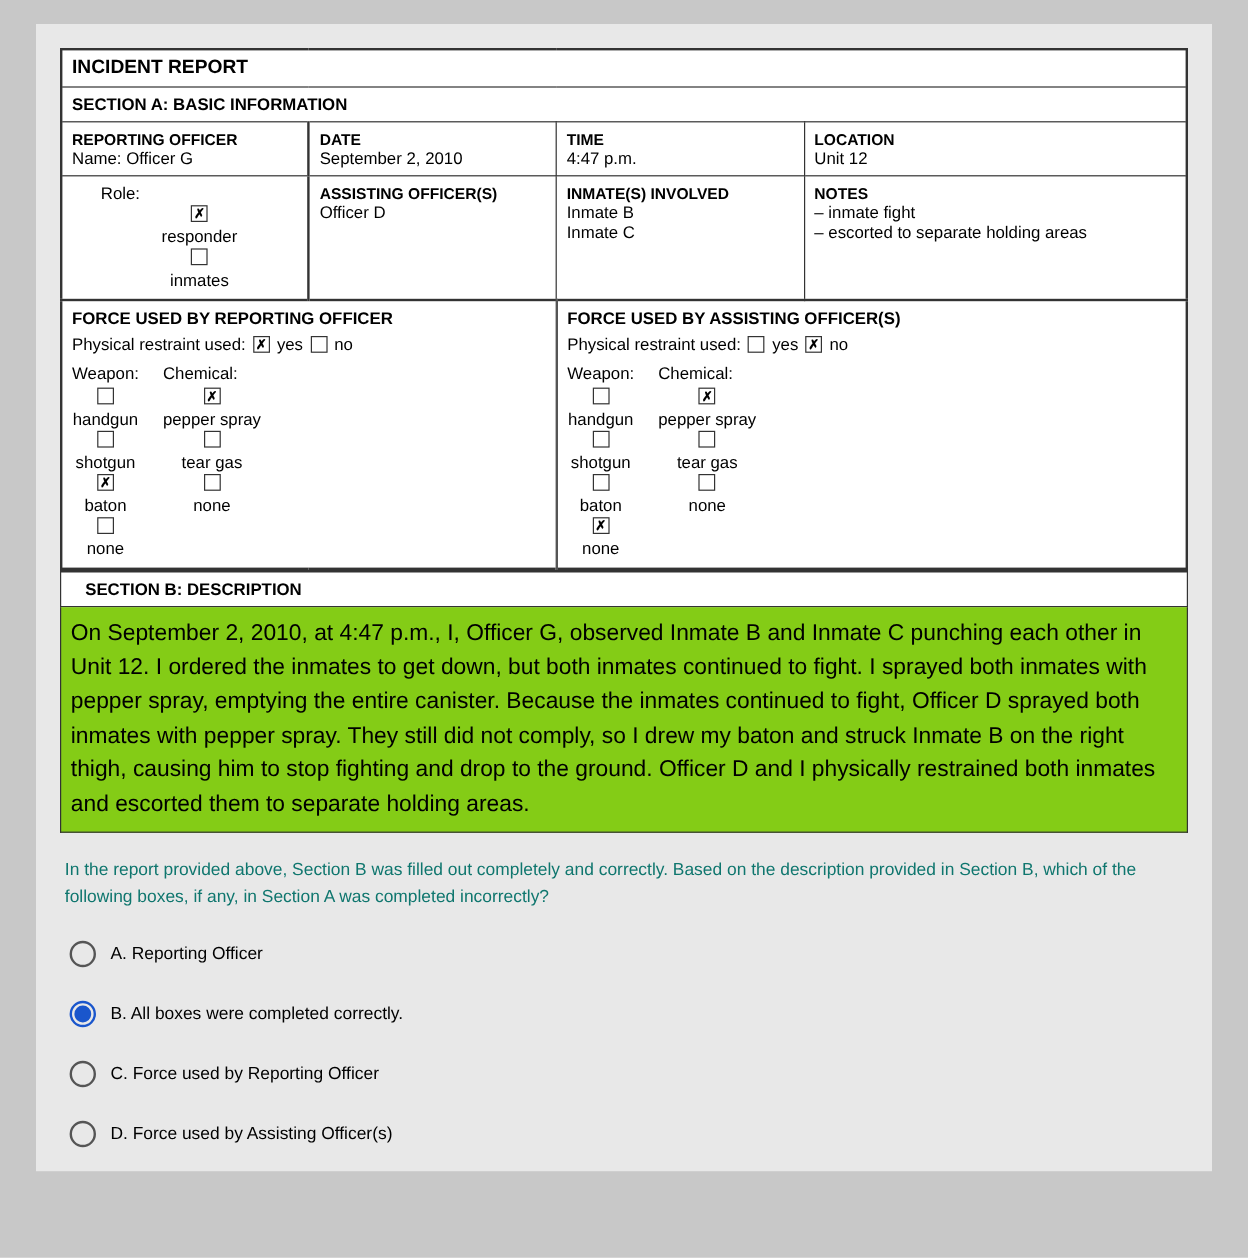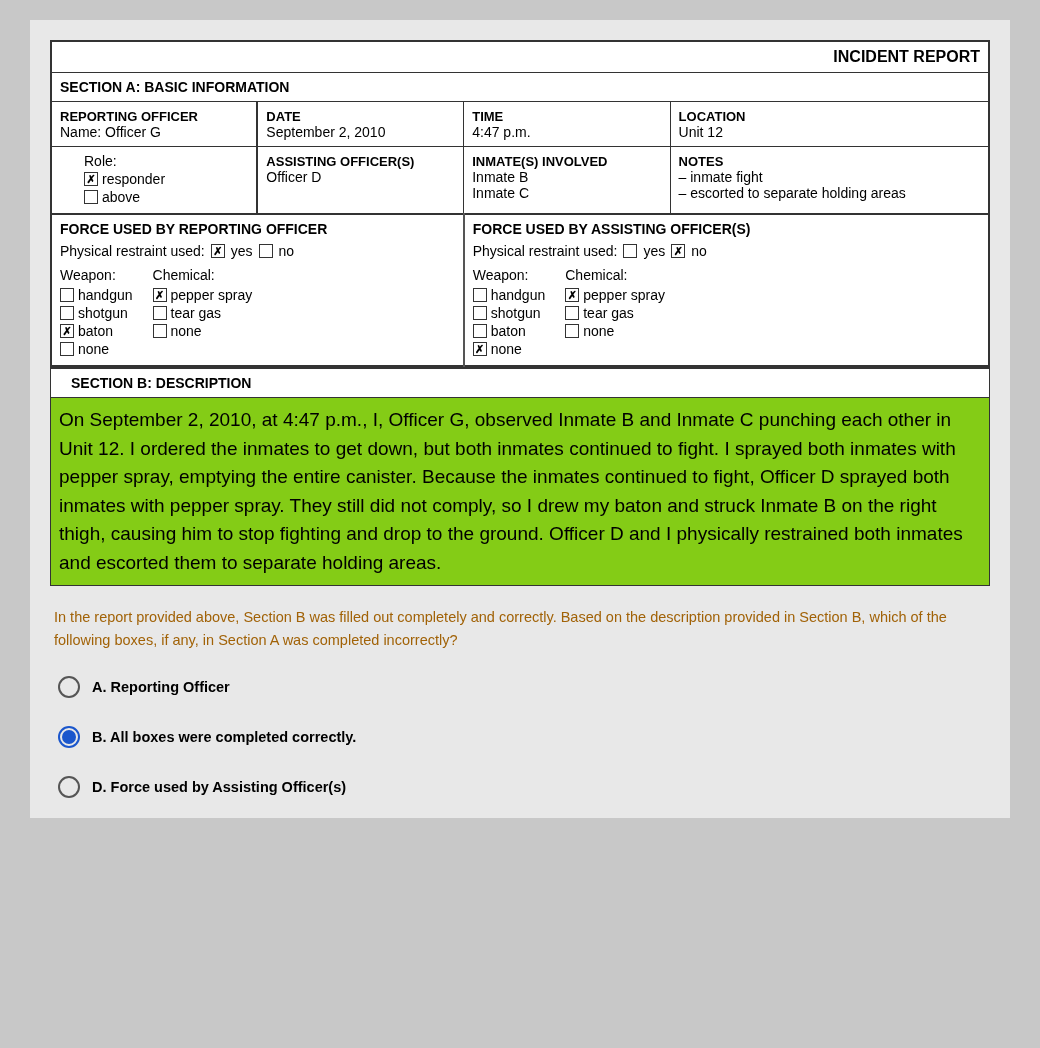--- a/index.html
+++ b/index.html
@@ -24,21 +24,21 @@
       border: 2px solid #333;
       background: white;
       margin-bottom: 0;
     }
     .report-table td, .report-table th {
       border: 1px solid #333;
       padding: 6px 8px;
       vertical-align: top;
     }
     .report-title {
-      text-align: right;
+      text-align: left;
       font-weight: bold;
       font-size: 16px;
       padding: 8px;
       border-bottom: 2px solid #333;
     }
     .section-header {
       font-weight: bold;
       font-size: 14px;
       padding: 6px 8px;
       border-top: 2px solid #333;
@@ -49,20 +49,21 @@
       font-size: 13px;
     }
     .force-section {
       border-top: 2px solid #333;
     }
     .checkbox-item {
       display: flex;
       align-items: center;
       gap: 4px;
       margin: 2px 0;
+      flex-direction: column;
     }
     .checkbox {
       width: 14px;
       height: 14px;
       border: 1.5px solid #333;
       display: inline-flex;
       align-items: center;
       justify-content: center;
       font-size: 12px;
       flex-shrink: 0;
@@ -85,30 +86,29 @@
       font-size: 14px;
       padding: 6px 20px;
       border: 1px solid #333;
       border-top: 2px solid #333;
       background: white;
     }
     .question-text {
       margin-top: 20px;
       font-size: 14.5px;
       line-height: 1.6;
-      color: #a16207;
+      color: #0f766e;
       padding: 0 4px;
     }
     .options {
       margin-top: 24px;
       display: flex;
       flex-direction: column;
       gap: 28px;
       padding: 0 8px;
-      font-weight: bold;
     }
     .option-item {
       display: flex;
       align-items: center;
       gap: 12px;
       font-size: 14.5px;
       cursor: pointer;
     }
     .radio-outer {
       width: 22px;
@@ -173,21 +173,21 @@
 
     <tr>
       <td style="border-right: 2px solid #333; padding-left: 32px;">
         <span>Role:</span><br>
         <div class="checkbox-item">
           <div class="checkbox checked"></div>
           <span>responder</span>
         </div>
         <div class="checkbox-item">
           <div class="checkbox"></div>
-          <span>above</span>
+          <span>inmates</span>
         </div>
       </td>
       <td>
         <span class="col-header">ASSISTING OFFICER(S)</span><br>
         <span>Officer D</span>
       </td>
       <td>
         <span class="col-header">INMATE(S) INVOLVED</span><br>
         <span>Inmate B</span><br>
         <span>Inmate C</span>
@@ -313,17 +313,22 @@
     </div>
     <div class="option-item">
       <div class="radio-outer selected">
         <div class="radio-inner"></div>
       </div>
       <span>B. All boxes were completed correctly.</span>
     </div>
     <div class="option-item">
       <div class="radio-outer">
       </div>
+      <span>C. Force used by Reporting Officer</span>
+    </div>
+    <div class="option-item">
+      <div class="radio-outer">
+      </div>
       <span>D. Force used by Assisting Officer(s)</span>
     </div>
   </div>
 
 </div>
 
 </body></html>

